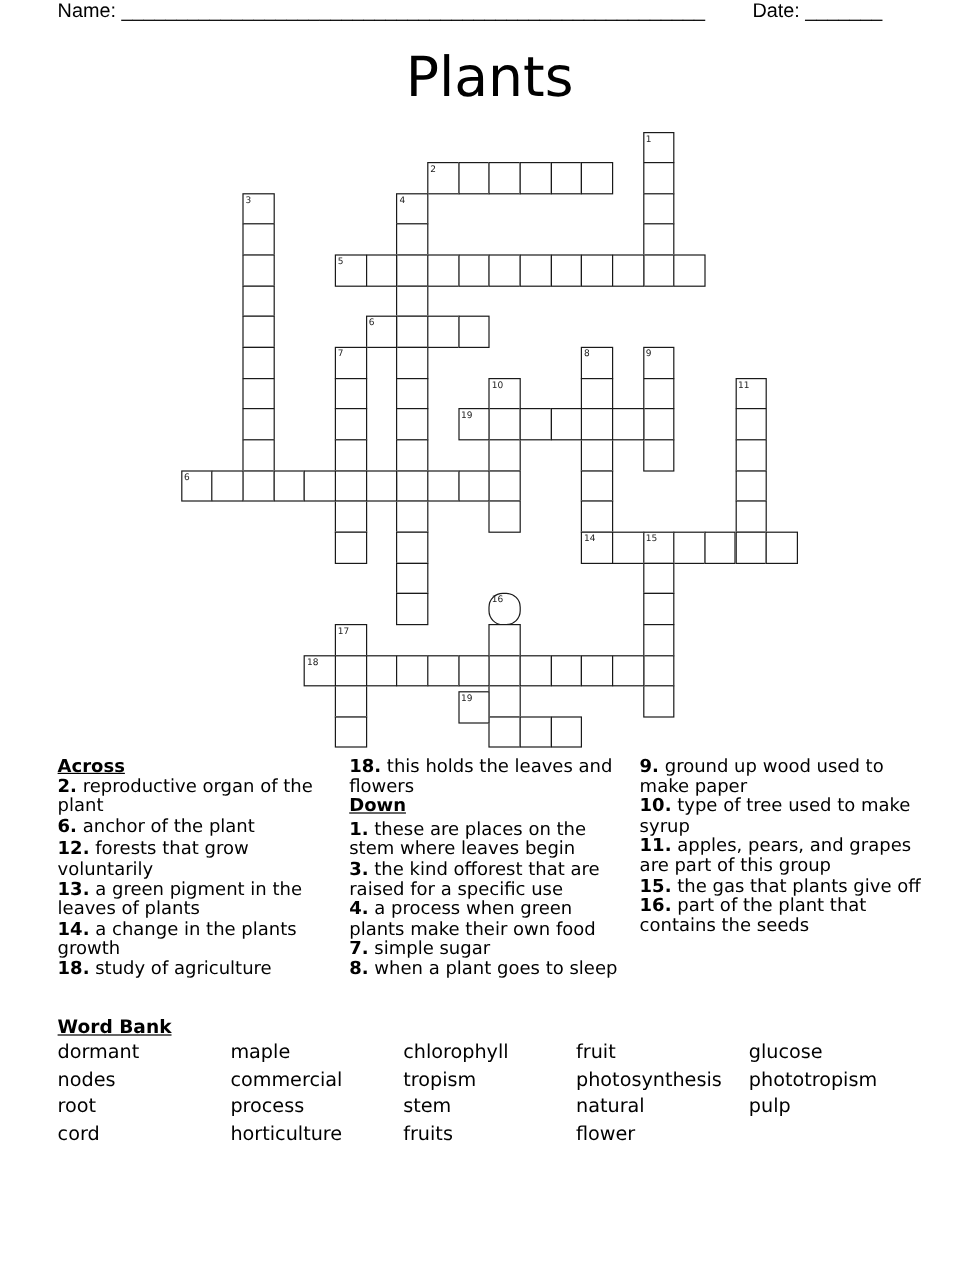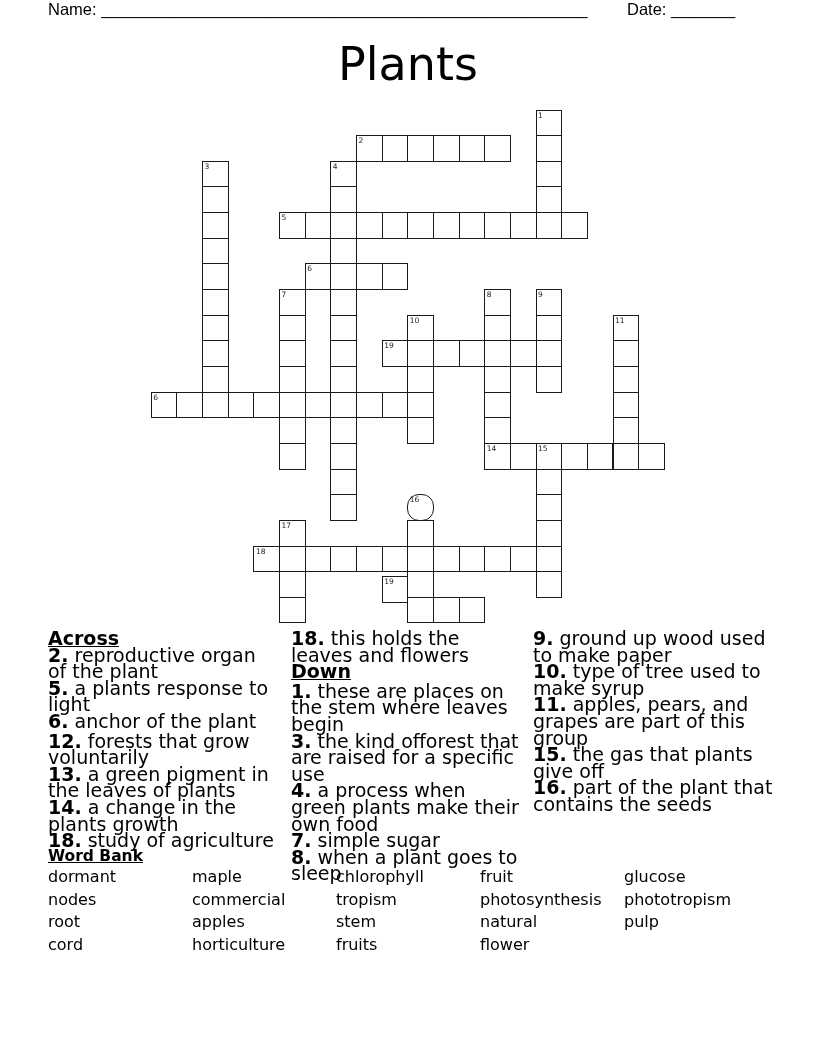--- a/index.html
+++ b/index.html
@@ -3,21 +3,21 @@
 <meta charset="utf-8">
 <style>
   html, body { margin: 0; padding: 0; background: #ffffff; }
   body { width: 816px; height: 1056px; position: relative; overflow: hidden; color: #000; }
   .header-line { position: absolute; top: 0; left: 48px; font-family: "Liberation Sans", sans-serif; font-size: 16.5px; line-height: 18px; }
   .header-line.date { left: 627px; }
   .title { position: absolute; top: 36px; left: 0; width: 816px; text-align: center; font-family: "DejaVu Sans", sans-serif; font-size: 46px; line-height: 56px; letter-spacing: 0px; }
   #grid { position: absolute; left: 0; top: 0; width: 816px; height: 630px; }
   .cell { position: absolute; box-sizing: border-box; width: 26.65px; height: 26.65px; border: 1.5px solid #1a1a1a; background: #fff; }
   .cell .num { position: absolute; top: 0px; left: 1.5px; font-family: "DejaVu Sans", sans-serif; font-size: 7.5px; line-height: 9px; color: #222; }
-  .clues { position: absolute; font-family: "DejaVu Sans", sans-serif; font-size: 19px; line-height: 16.6px; }
+  .clues { position: absolute; font-family: "DejaVu Sans", sans-serif; font-size: 15px; line-height: 16.6px; }
   .clues .hdr { text-decoration: underline; font-weight: bold; }
   .clues .clue { margin: 0; }
   .clues .clue b { font-weight: bold; }
   .col1 { left: 48px; top: 630px; width: 230px; }
   .col2 { left: 291px; top: 630px; width: 235px; }
   .col3 { left: 533px; top: 630px; width: 240px; }
   .gap { height: 3px; }
   .wordbank { position: absolute; left: 48px; top: 846px; font-family: "DejaVu Sans", sans-serif; }
   .wordbank .hdr { font-size: 15.5px; font-weight: bold; text-decoration: underline; line-height: 20px; }
   .wb-grid { display: grid; grid-template-columns: 144px 144px 144px 144px 144px; grid-auto-rows: 22.6px; font-size: 16px; line-height: 22.6px; }
@@ -186,21 +186,20 @@
     <div class="cell" style="left: 381.65px; top: 576px;">
       <span class="num">19</span>
     </div>
     <div class="cell" style="left: 432.95px; top: 596.85px;"></div>
     <div class="cell" style="left: 458.6px; top: 596.85px;"></div>
   </div>
 
 <div class="clues col1">
   <div class="hdr">Across</div>
   <div class="clue"><b>2.</b> <span>reproductive organ of the plant</span></div>
-  <div class="clue"><b>5.</b> <span>a plants response to light</span></div>
   <div class="clue"><b>6.</b> <span>anchor of the plant</span></div>
   <div class="gap"></div>
   <div class="clue"><b>12.</b> <span>forests that grow voluntarily</span></div>
   <div class="clue"><b>13.</b> <span>a green pigment in the leaves of plants</span></div>
   <div class="clue"><b>14.</b> <span>a change in the plants growth</span></div>
   <div class="clue"><b>18.</b> <span>study of agriculture</span></div>
 </div>
 
 <div class="clues col2">
   <div class="clue"><b>18.</b> <span>this holds the leaves and flowers</span></div>
@@ -229,21 +228,21 @@
     <div>maple</div>
     <div>chlorophyll</div>
     <div>fruit</div>
     <div>glucose</div>
     <div>nodes</div>
     <div>commercial</div>
     <div>tropism</div>
     <div>photosynthesis</div>
     <div>phototropism</div>
     <div>root</div>
-    <div>apples</div>
+    <div>process</div>
     <div>stem</div>
     <div>natural</div>
     <div>pulp</div>
     <div>cord</div>
     <div>horticulture</div>
     <div>fruits</div>
     <div>flower</div>
   </div>
 </div>
 

